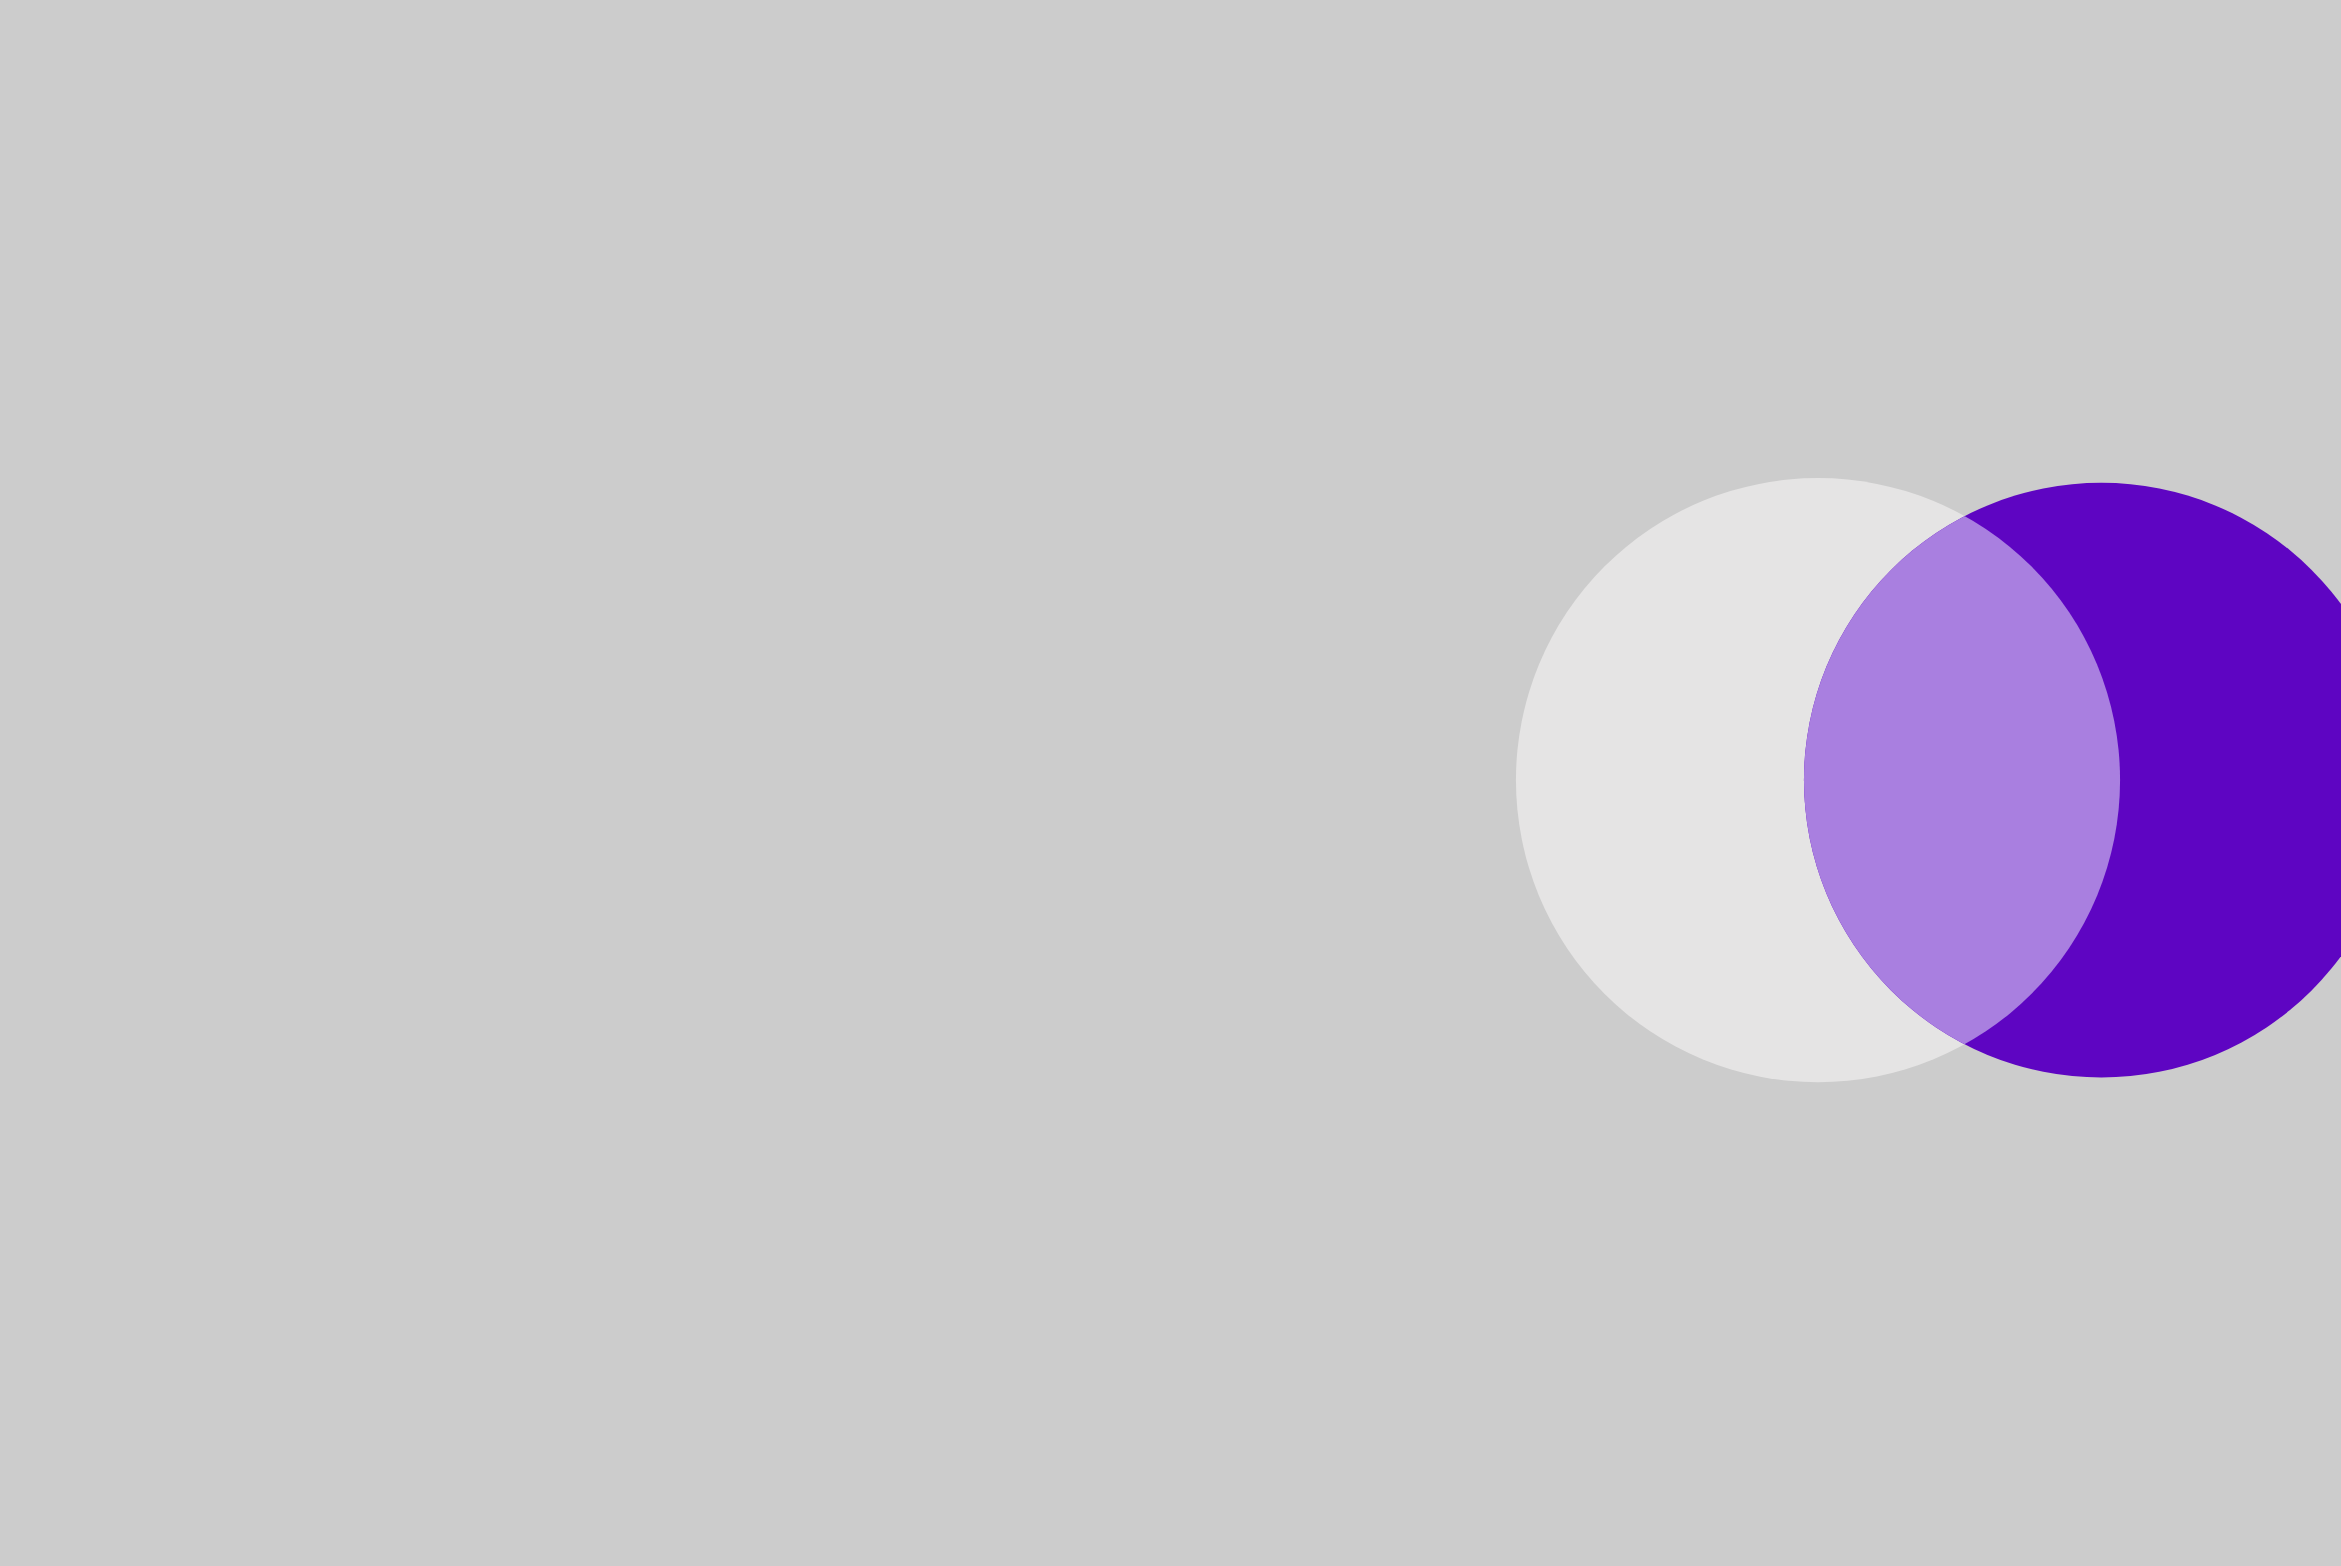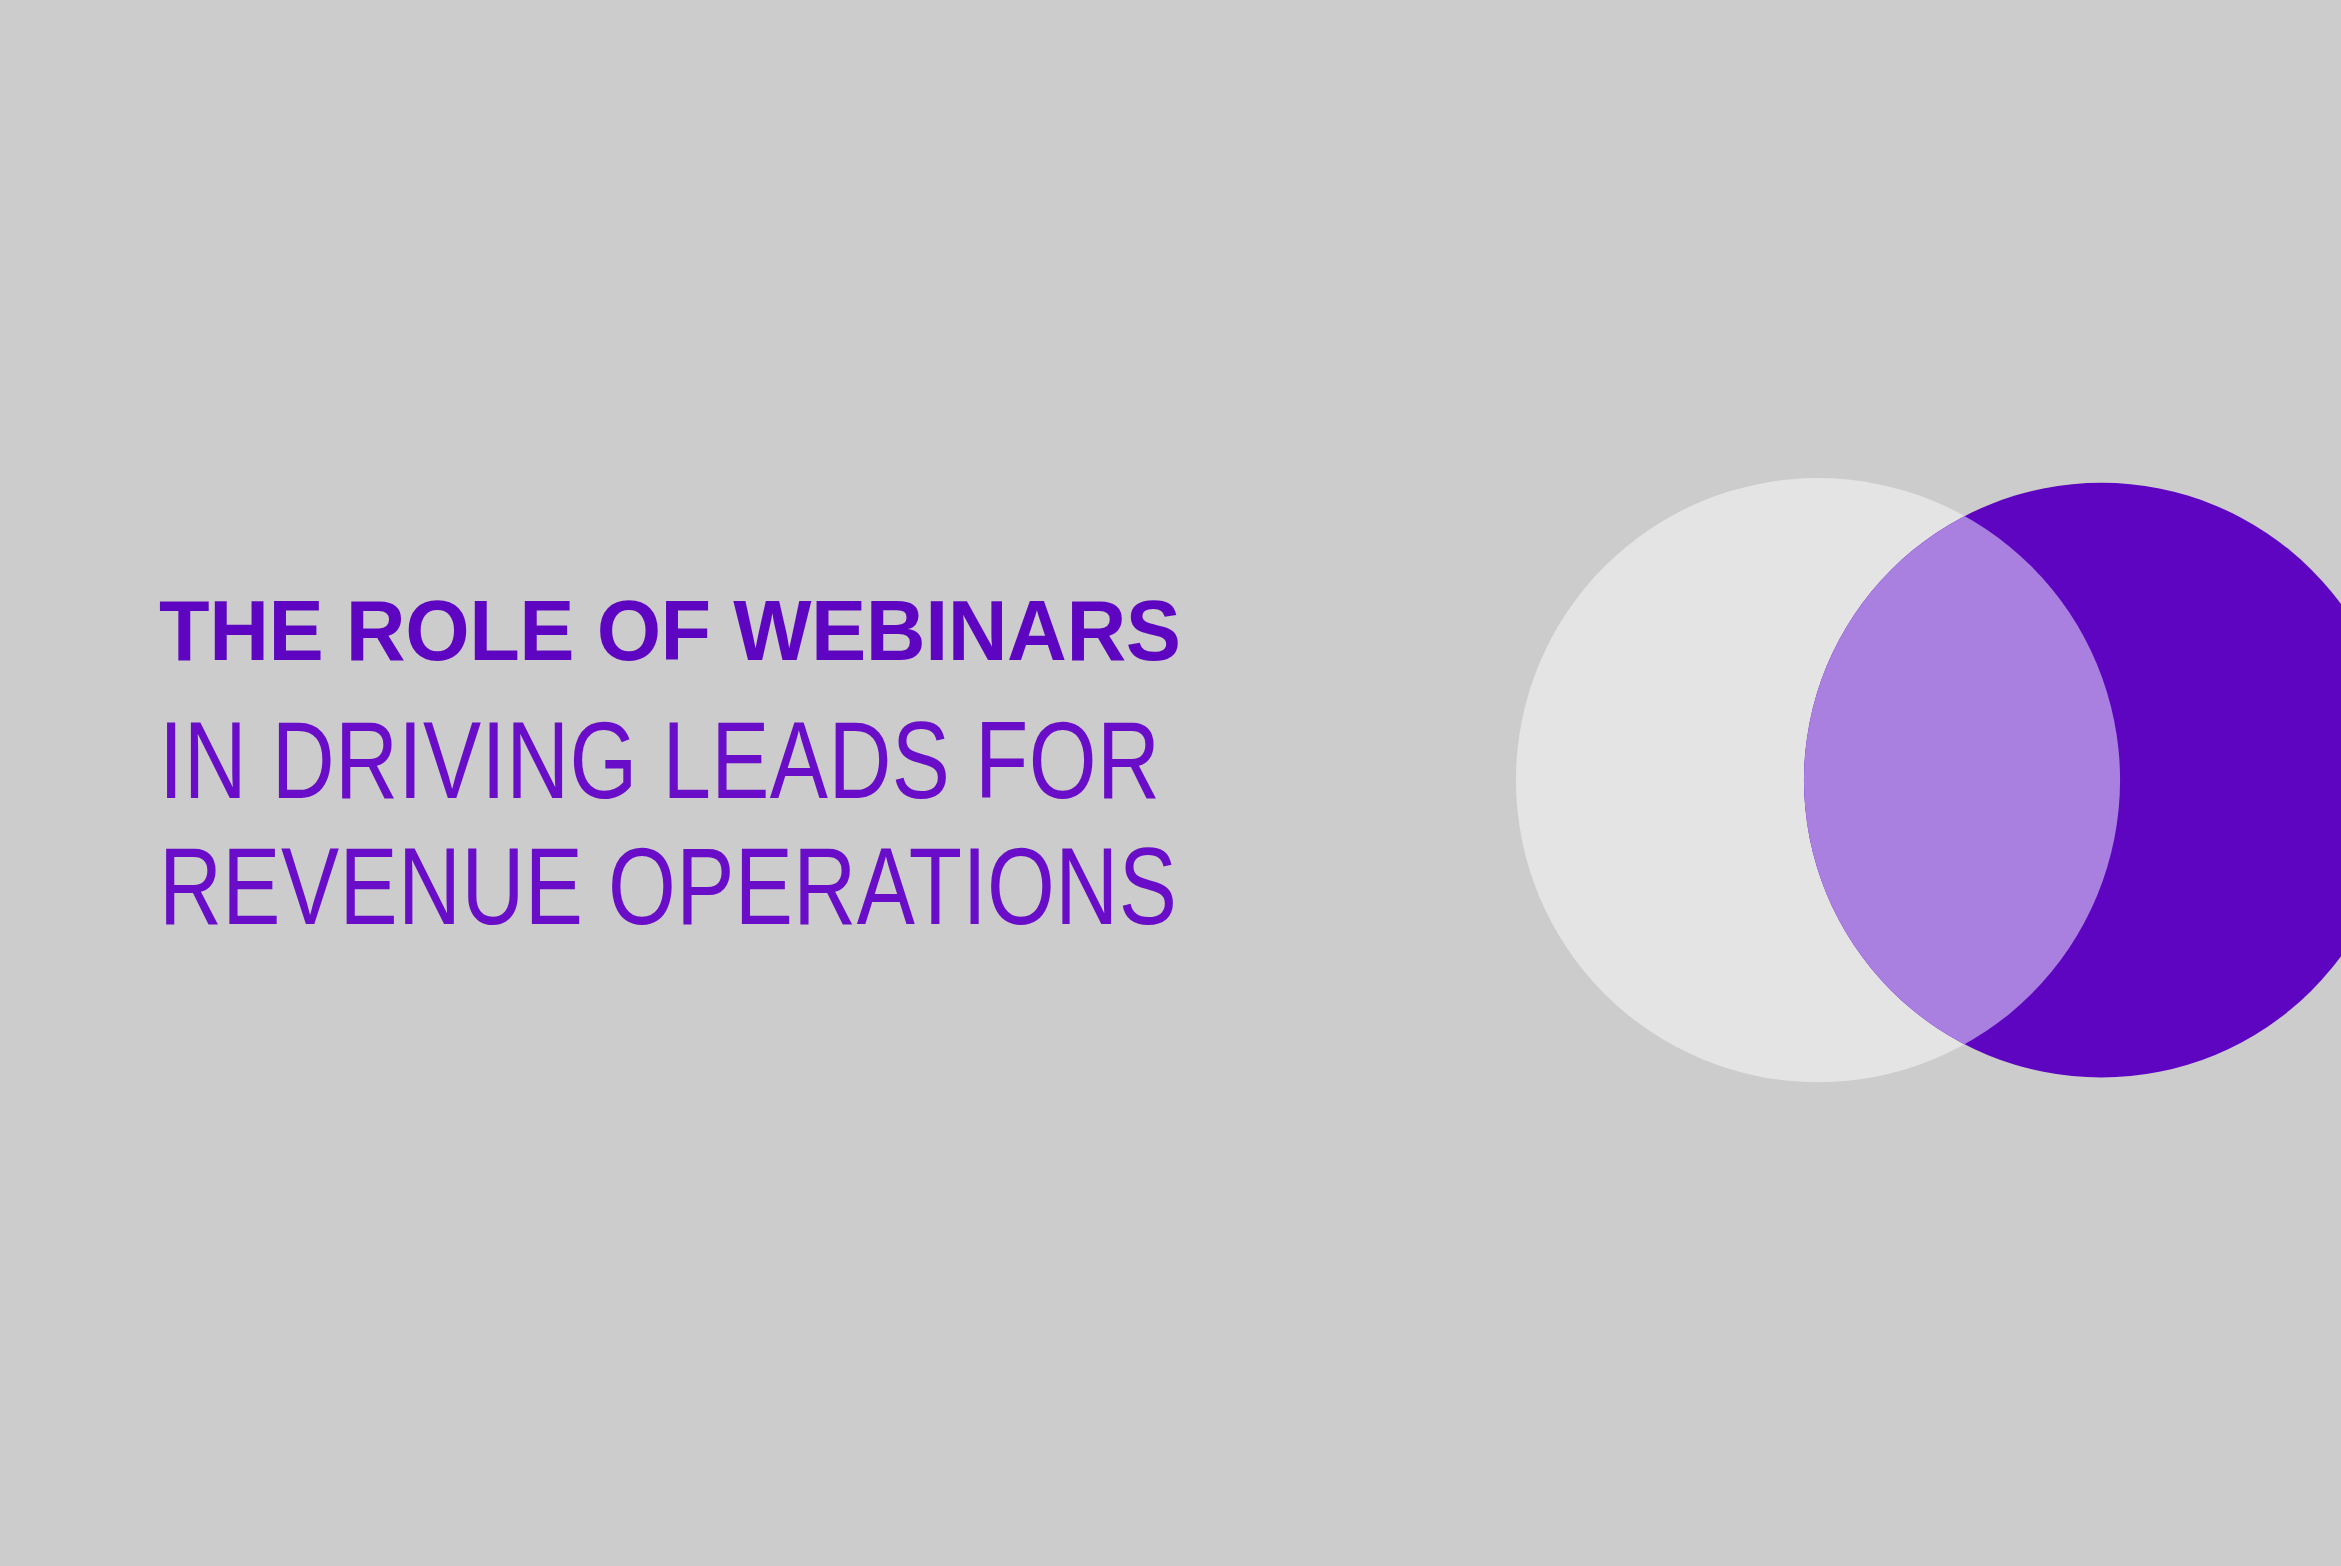--- a/index.html
+++ b/index.html
@@ -88,22 +88,15 @@
       <circle cx="700" cy="705" r="645" fill="#E5E4E4"></circle>
 
       <circle cx="1305" cy="705" r="635" fill="#5E05C2"></circle>
 
       <g clip-path="url(#clip-left)">
         <circle cx="1305" cy="705" r="635" fill="#A97FE0"></circle>
       </g>
     </svg>
   </div>
 
-  <div class="text-block">
-    <span class="headline">THE ROLE OF WEBINARS</span>
-    <div class="subline-group">
-      <span class="subline">IN DRIVING LEADS FOR</span>
-      <span class="subline">REVENUE OPERATIONS</span>
-    </div>
-  </div>
 
 </div>
 
 
 </body></html>

